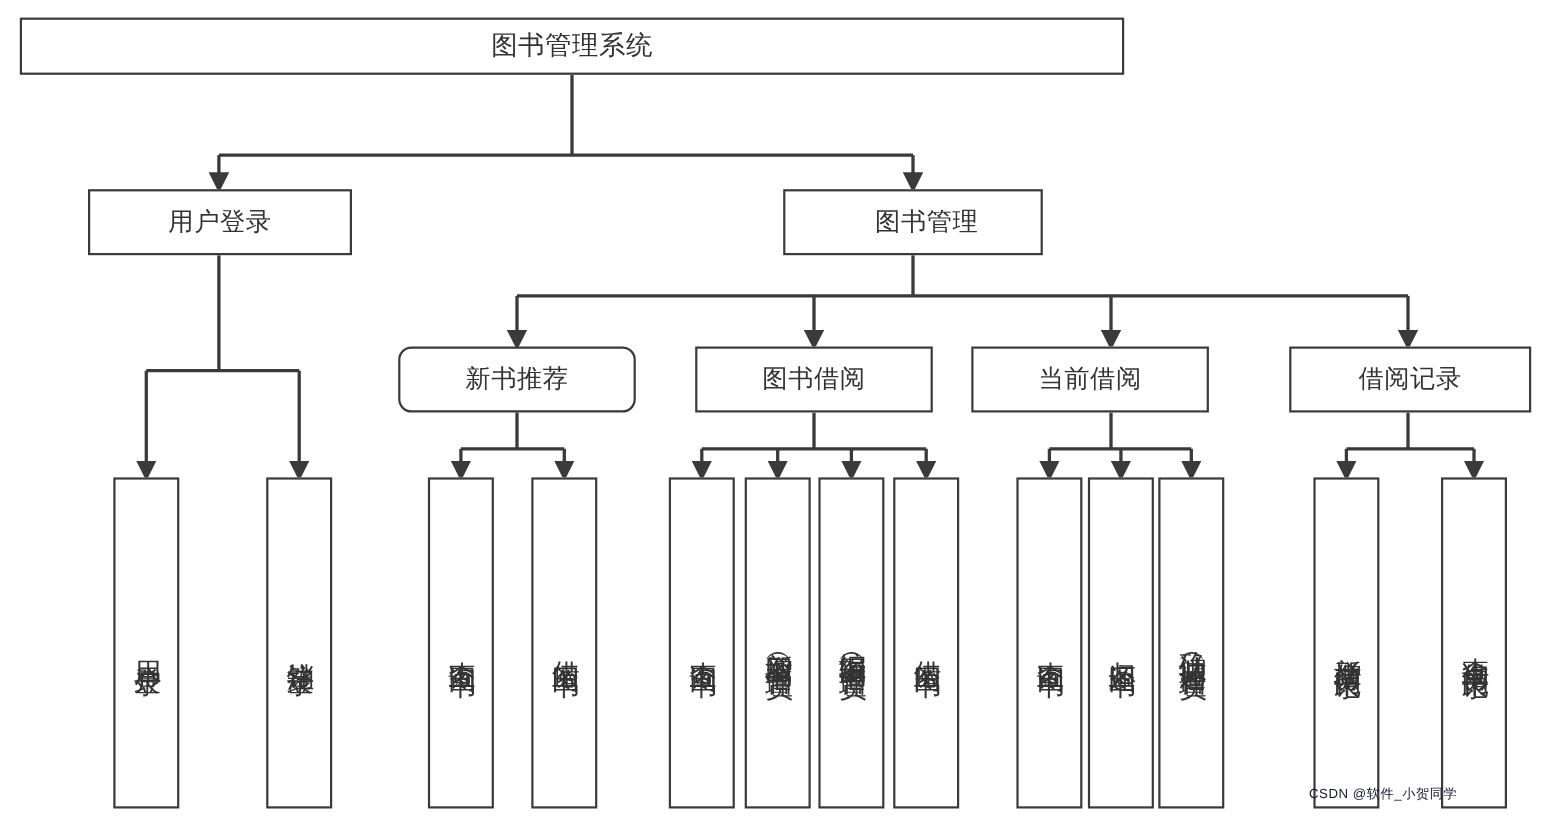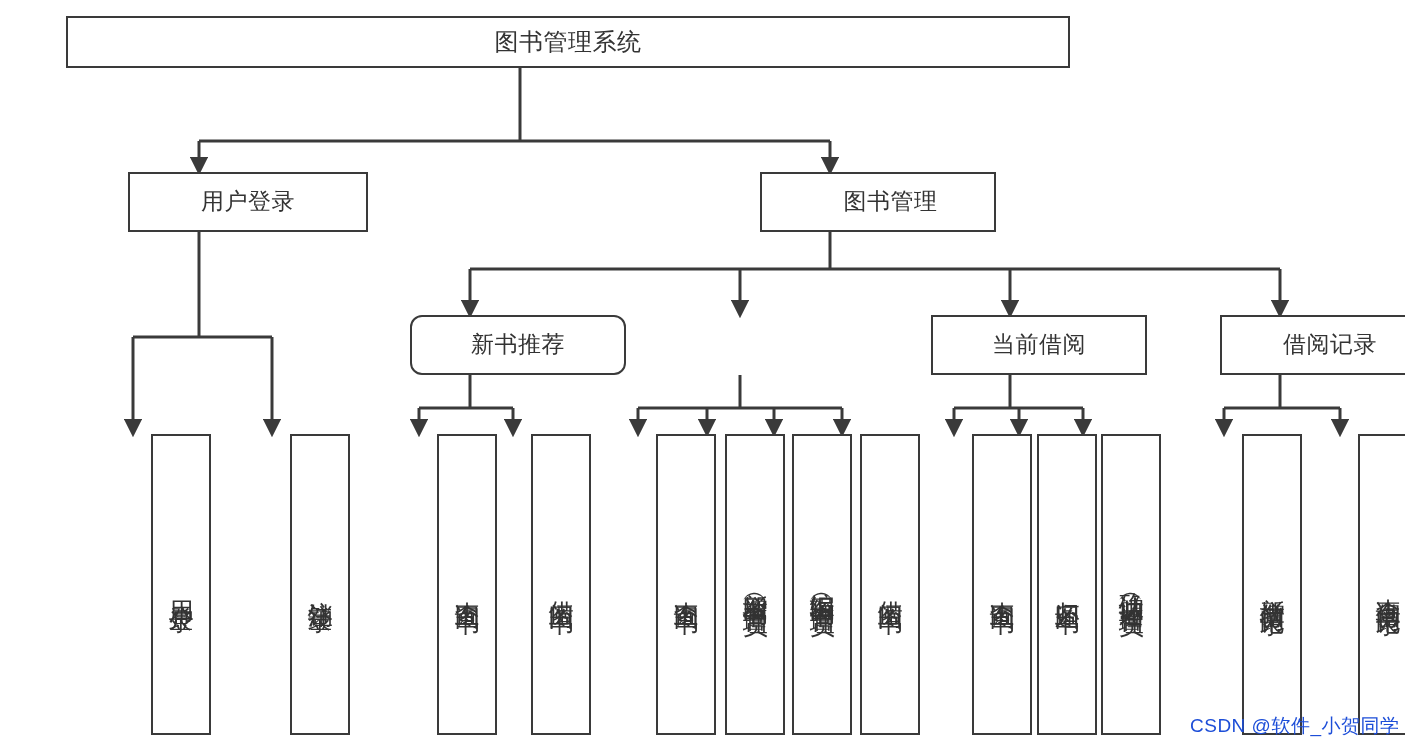--- a/index.html
+++ b/index.html
@@ -22,21 +22,20 @@
   }
   .node{
     position:absolute;
     box-sizing:border-box;
     border:2.5px solid #3a3a3a;
     background:#ffffff;
     display:flex;
     align-items:center;
     justify-content:center;
     color:#333333;
-    margin-left:48px;
   }
   .node .label{
     display:block;
     text-align:center;
     line-height:1.18;
     color:#333333;
   }
   
   .node.horiz .label{
     font-size:23px;
@@ -54,22 +53,22 @@
     writing-mode:vertical-rl;
     text-orientation:upright;
     font-size:25px;
     line-height:1.02;
     letter-spacing:3px;
     white-space:nowrap;
     max-height:282px;
   }
   .watermark{
     position:absolute;
-    font-size:19px;
-    color:#1d4ed8;
+    font-size:12px;
+    color:#0f172a;
     white-space:nowrap;
     letter-spacing:0.5px;
     user-select:none;
   }
 </style>
 </head>
 <body>
 
 <div id="canvas">
 
@@ -130,20 +129,23 @@
   <div class="node horiz" style="left: 80px; top: 172px; width: 240px; height: 60px;">
     <span class="label">用户登录</span>
   </div>
   <div class="node horiz" style="left: 712px; top: 172px; width: 236px; height: 60px; padding-left: 25px;">
     <span class="label">图书管理</span>
   </div>
 
   <div class="node horiz" style="left: 362px; top: 315px; width: 216px; height: 60px; border-radius: 12px;">
     <span class="label">新书推荐</span>
   </div>
+  <div class="node horiz" style="left: 632px; top: 315px; width: 216px; height: 60px;">
+    <span class="label">图书借阅</span>
+  </div>
   <div class="node horiz" style="left: 883px; top: 315px; width: 216px; height: 60px;">
     <span class="label">当前借阅</span>
   </div>
   <div class="node horiz" style="left: 1172px; top: 315px; width: 220px; height: 60px;">
     <span class="label">借阅记录</span>
   </div>
 
   <div class="node vert" style="left: 103px; top: 434px; width: 60px; height: 301px;">
     <span class="label">用户登录</span>
   </div>

